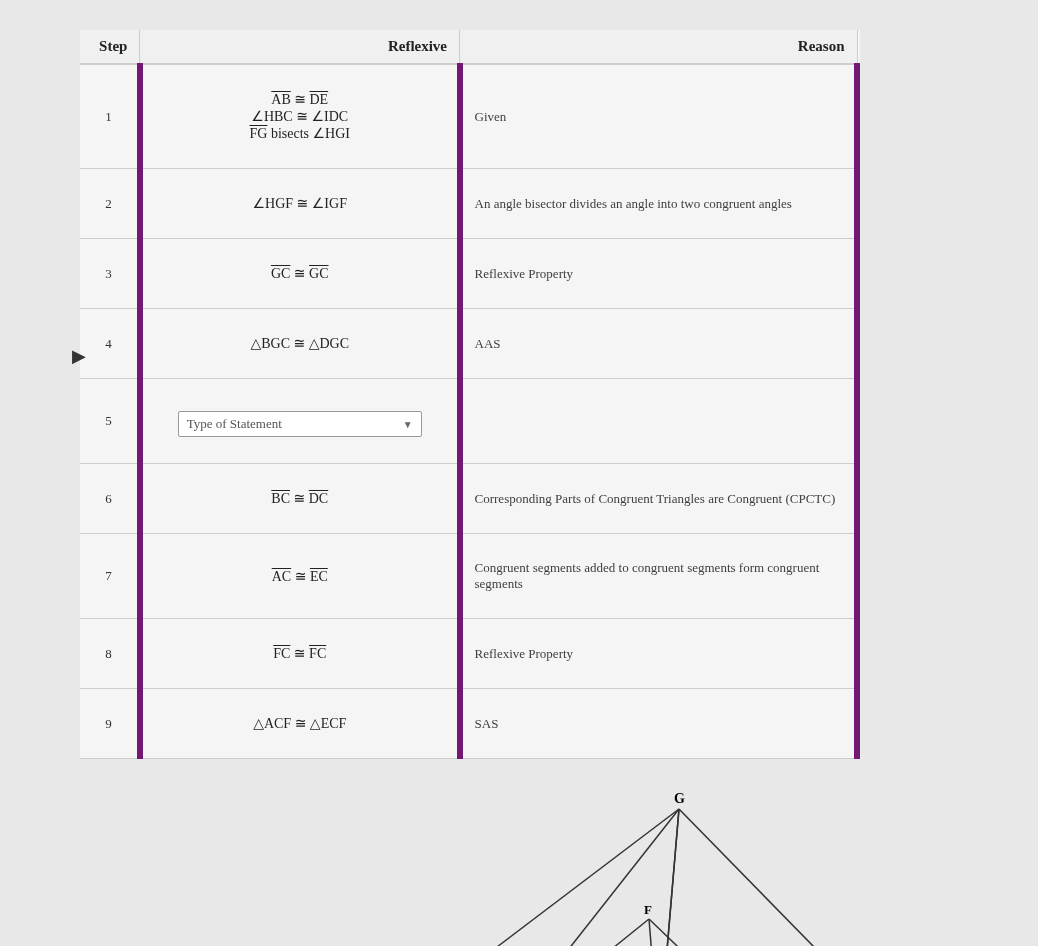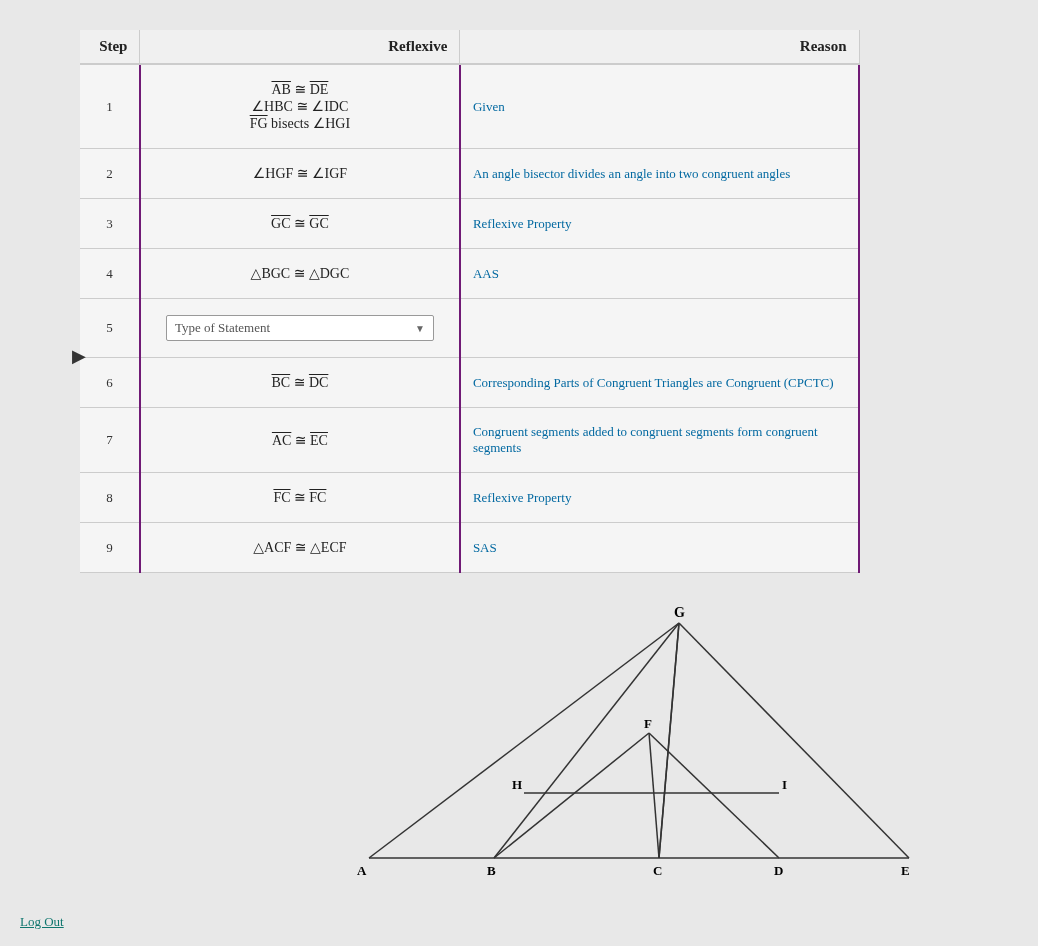--- a/index.html
+++ b/index.html
@@ -31,58 +31,59 @@
       border-bottom: 2px solid #ccc;
       border-right: 1px solid #ccc;
       background: #f0f0f0;
     }
 
     .proof-table th.step-col { width: 60px; }
     .proof-table th.statement-col { width: 320px; }
     .proof-table th.reason-col { width: 400px; margin-top: 38px; }
 
     .proof-table td {
-      padding: 16px 12px;
+      padding: 26px 12px;
       border-bottom: 1px solid #ccc;
-      border-right: 2px solid #701a75;
+      border-right: 6px solid #701a75;
       vertical-align: middle;
     }
 
     .proof-table td.step-cell {
       text-align: center;
       font-size: 13px;
       color: #333;
     }
 
     .proof-table td.statement-cell {
       text-align: center;
       font-size: 14px;
     }
 
     .proof-table td.reason-cell {
       font-size: 13px;
-      color: #0369a1;
+      color: #404040;
     }
 
     .overline {
       text-decoration: overline;
     }
 
     .dropdown-cell {
       display: inline-flex;
       align-items: center;
       border: 1px solid #999;
       background: white;
       padding: 4px 8px;
       border-radius: 2px;
       font-size: 13px;
       color: #555;
       cursor: pointer;
-      width: 268px;
+      width: 244px;
       justify-content: space-between;
+      margin-top: 6px;
     }
 
     .dropdown-arrow {
       font-size: 10px;
       color: #666;
       margin-left: 8px;
     }
 
     .diagram-area {
       display: flex;

